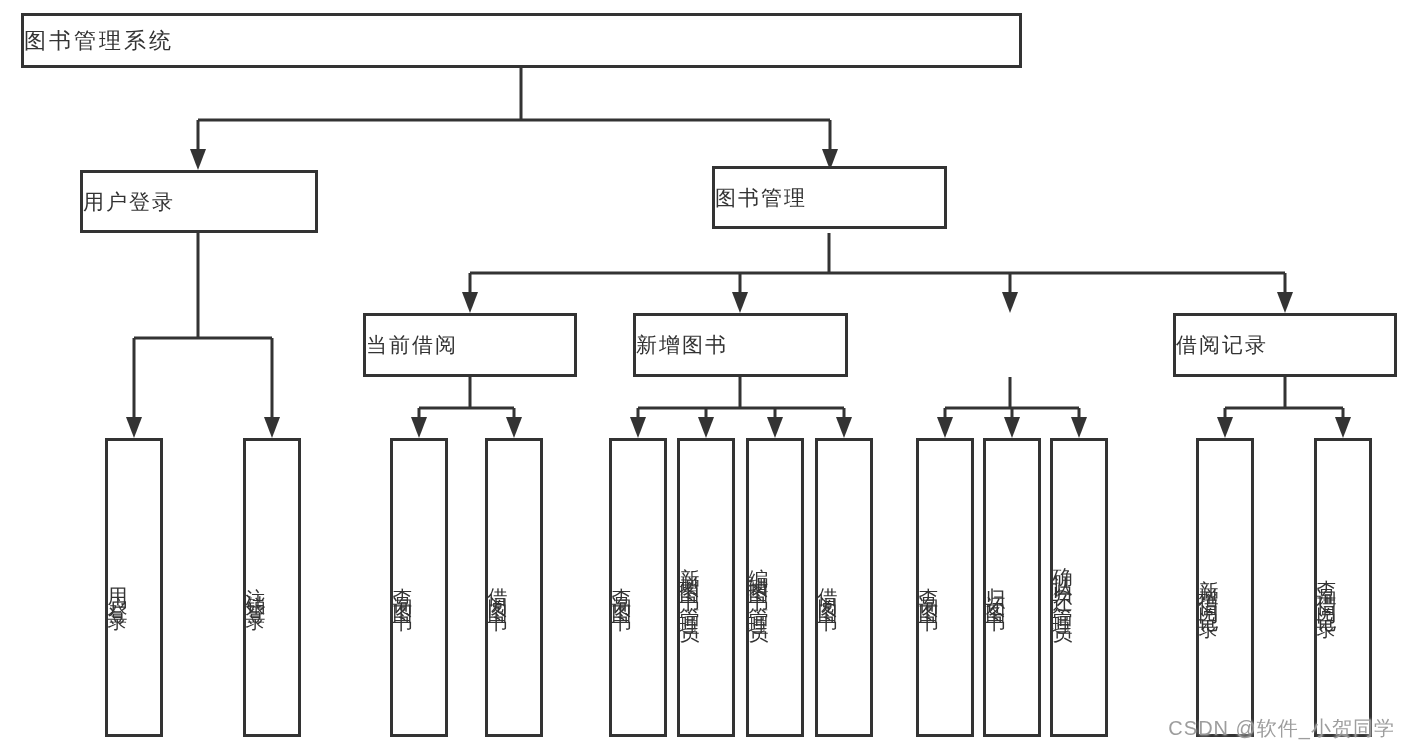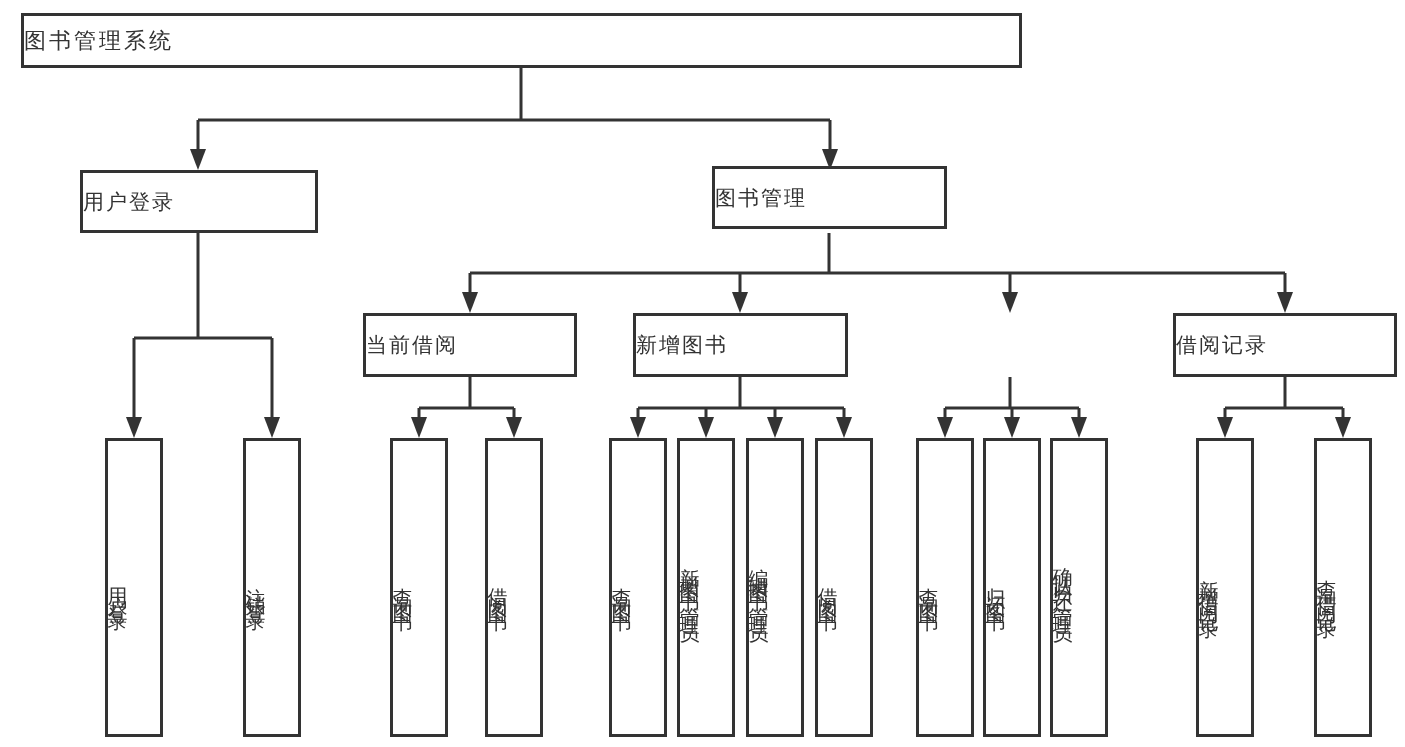--- a/index.html
+++ b/index.html
@@ -161,14 +161,15 @@
   <div class="node leaf" style="left:1050px;">
     <span class="vtext">确认归还（管理员）</span>
   </div>
   <div class="node leaf" style="left:1196px;">
     <span class="vtext">新增借阅记录</span>
   </div>
   <div class="node leaf" style="left:1314px;">
     <span class="vtext">查询借阅记录</span>
   </div>
 
+  <div id="watermark">CSDN @软件_小贺同学</div>
 
 </div>
 
 </body></html>

